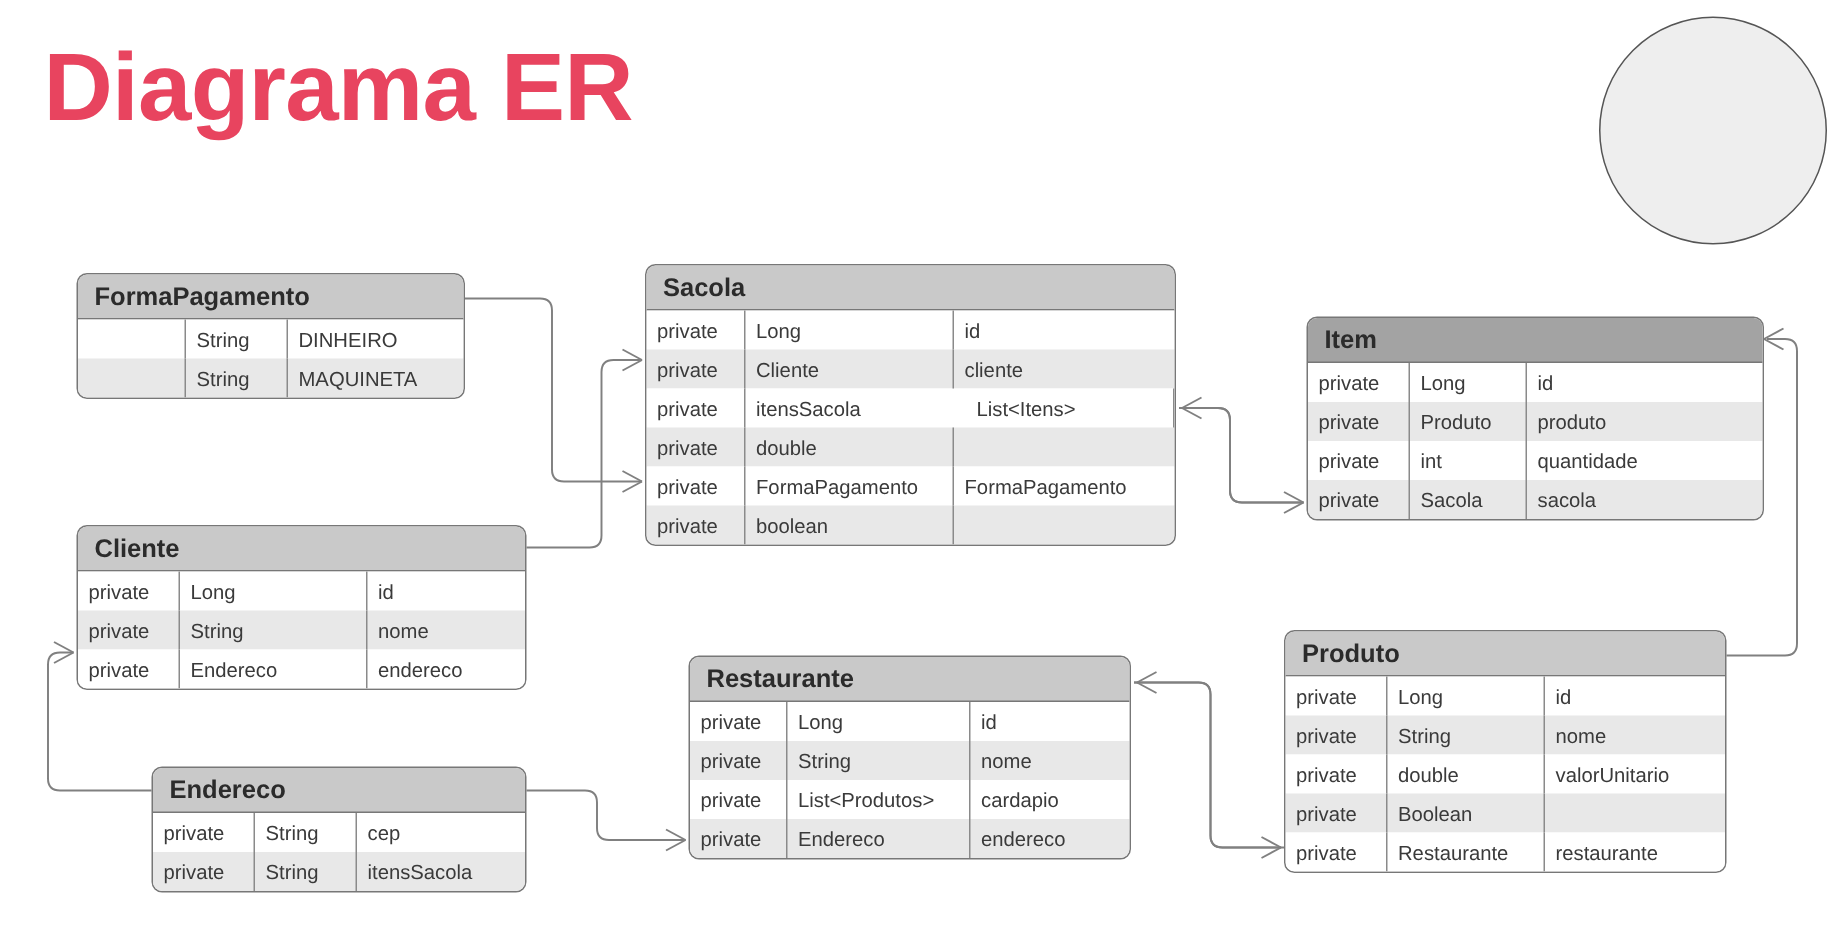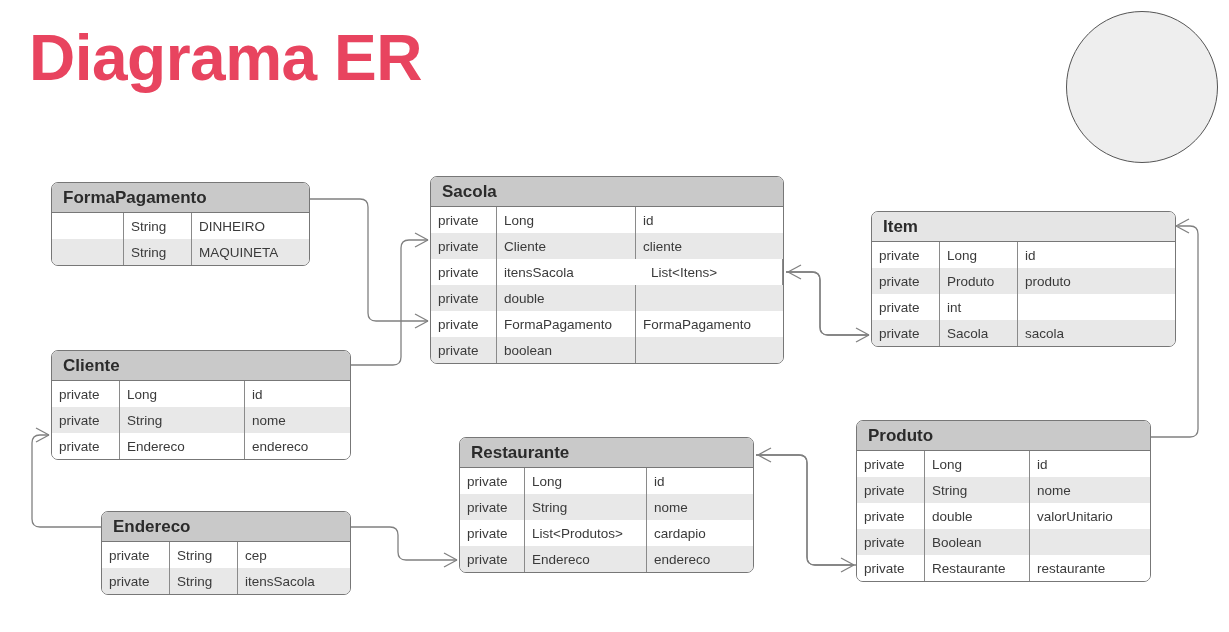--- a/index.html
+++ b/index.html
@@ -190,34 +190,35 @@
           <div class="cell" style="width: 66px; flex: 0 0 66px;">private</div>
           <div class="cell" style="width: 139px; flex: 0 0 139px;">FormaPagamento</div>
           <div class="cell last">FormaPagamento</div>
         </div>
         <div class="entity-row alt" style="color: rgb(58, 58, 58);">
           <div class="cell" style="width: 66px; flex: 0 0 66px;">private</div>
           <div class="cell" style="width: 139px; flex: 0 0 139px;">boolean</div>
         </div>
       </div>
       <div class="entity" style="left: 871px; top: 211px; width: 305px; border-color: rgb(119, 119, 119);">
-        <div class="entity-header" style="background: #e5e5e5; border-bottom-color: rgb(119, 119, 119);">Item</div>
+        <div class="entity-header" style="background: #a3a3a3; border-bottom-color: rgb(119, 119, 119);">Item</div>
         <div class="entity-row plain" style="color: rgb(58, 58, 58);">
           <div class="cell" style="width: 68px; flex: 0 0 68px;">private</div>
           <div class="cell" style="width: 78px; flex: 0 0 78px;">Long</div>
           <div class="cell last">id</div>
         </div>
         <div class="entity-row alt" style="color: rgb(58, 58, 58);">
           <div class="cell" style="width: 68px; flex: 0 0 68px;">private</div>
           <div class="cell" style="width: 78px; flex: 0 0 78px;">Produto</div>
           <div class="cell last">produto</div>
         </div>
         <div class="entity-row plain" style="color: rgb(58, 58, 58);">
           <div class="cell" style="width: 68px; flex: 0 0 68px;">private</div>
           <div class="cell" style="width: 78px; flex: 0 0 78px;">int</div>
+          <div class="cell last">quantidade</div>
         </div>
         <div class="entity-row alt" style="color: rgb(58, 58, 58);">
           <div class="cell" style="width: 68px; flex: 0 0 68px;">private</div>
           <div class="cell" style="width: 78px; flex: 0 0 78px;">Sacola</div>
           <div class="cell last">sacola</div>
         </div>
       </div>
       <div class="entity" style="left: 51px; top: 350px; width: 300px; border-color: rgb(119, 119, 119);">
         <div class="entity-header" style="background: rgb(201, 201, 201); border-bottom-color: rgb(119, 119, 119);">Cliente</div>
         <div class="entity-row plain" style="color: rgb(58, 58, 58);">

